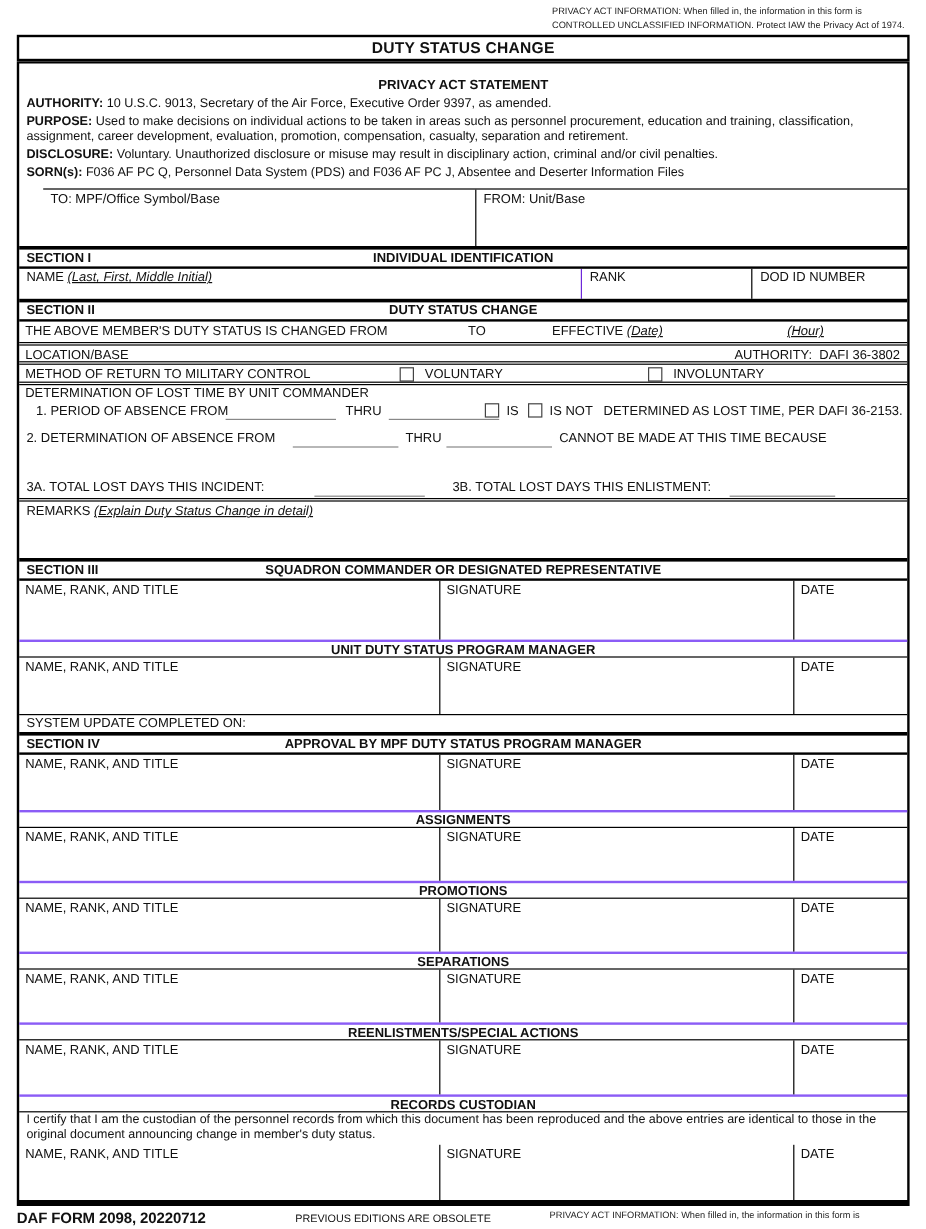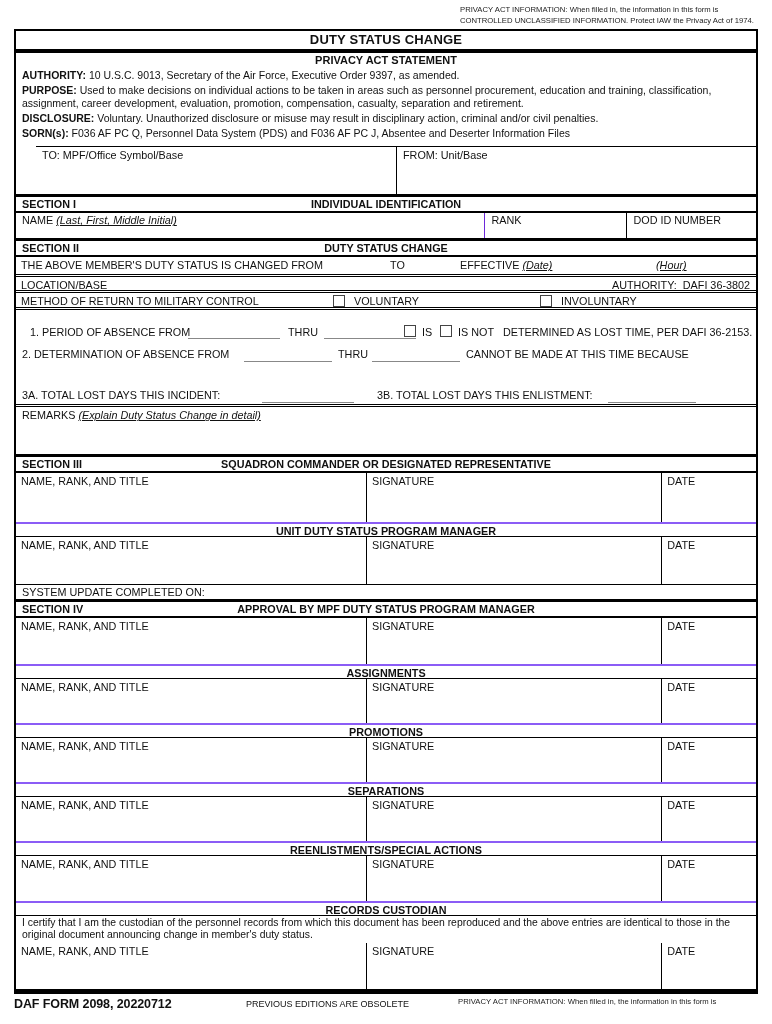--- a/index.html
+++ b/index.html
@@ -17,21 +17,21 @@
   
   .titlebox {
     border: 2px solid #000; margin-top: 3px; text-align: center;
     font-weight: bold; font-size: 13px; padding: 1px 0 2px 0; letter-spacing: 0.2px;
   }
 
   
   .mainbox { border: 2px solid #000; border-top-width: 2px; border-bottom: 5px solid #000; background: #fff; }
 
   
-  .pa { padding: 1px 6px 4px 6px; }
+  .pa { padding: 12px 6px 4px 6px; }
   .pa-heading { text-align: center; font-weight: bold; font-size: 11px; padding-bottom: 1px; }
   .pa p { margin: 2px 0 3px 0; font-size: 10.5px; line-height: 12.3px; }
   .pa .lbl { font-weight: bold; }
 
   .row { position: relative; border-top: 1px solid #000; }
   .dbl { border-top: 3px double #000; }
 
   
   .tofrom { display: flex; height: 48px; margin-left: 20px; }
   .tofrom .cell { padding: 2px 6px; font-size: 10.8px; }
@@ -147,20 +147,21 @@
 
     <div class="row dbl r-method">
       <span class="abs" style="left:5px; top:2px;">METHOD OF RETURN TO MILITARY CONTROL</span>
       <span class="cb" style="left:317px; top:2px;"></span>
       <span class="abs" style="left:338px; top:2px;">VOLUNTARY</span>
       <span class="cb" style="left:524px; top:2px;"></span>
       <span class="abs" style="left:545px; top:2px;">INVOLUNTARY</span>
     </div>
 
     <div class="row dbl lost-block">
+      <span class="abs" style="left:5px; top:1px;">DETERMINATION OF LOST TIME BY UNIT COMMANDER</span>
 
       <span class="abs" style="left:14px; top:16px;">1. PERIOD OF ABSENCE FROM</span>
       <span class="blank" style="left:172px; top:17px; width:92px;"></span>
       <span class="abs" style="left:272px; top:16px;">THRU</span>
       <span class="blank" style="left:308px; top:17px; width:92px;"></span>
       <span class="cb" style="left:388px; top:15px;"></span>
       <span class="abs" style="left:406px; top:16px;">IS</span>
       <span class="cb" style="left:424px; top:15px;"></span>
       <span class="abs" style="left:442px; top:16px;">IS NOT</span>
       <span class="abs" style="left:487px; top:16px;">DETERMINED AS LOST TIME, PER DAFI 36-2153.</span>

